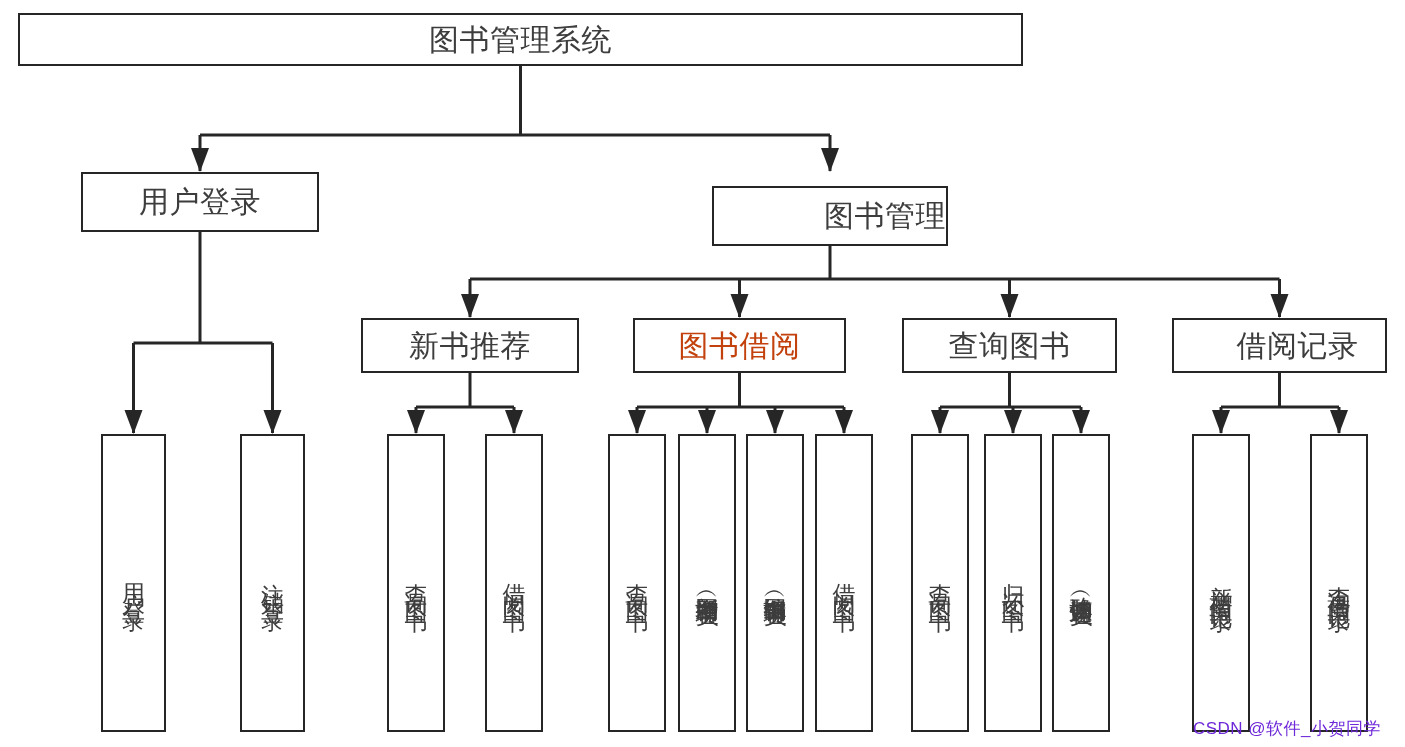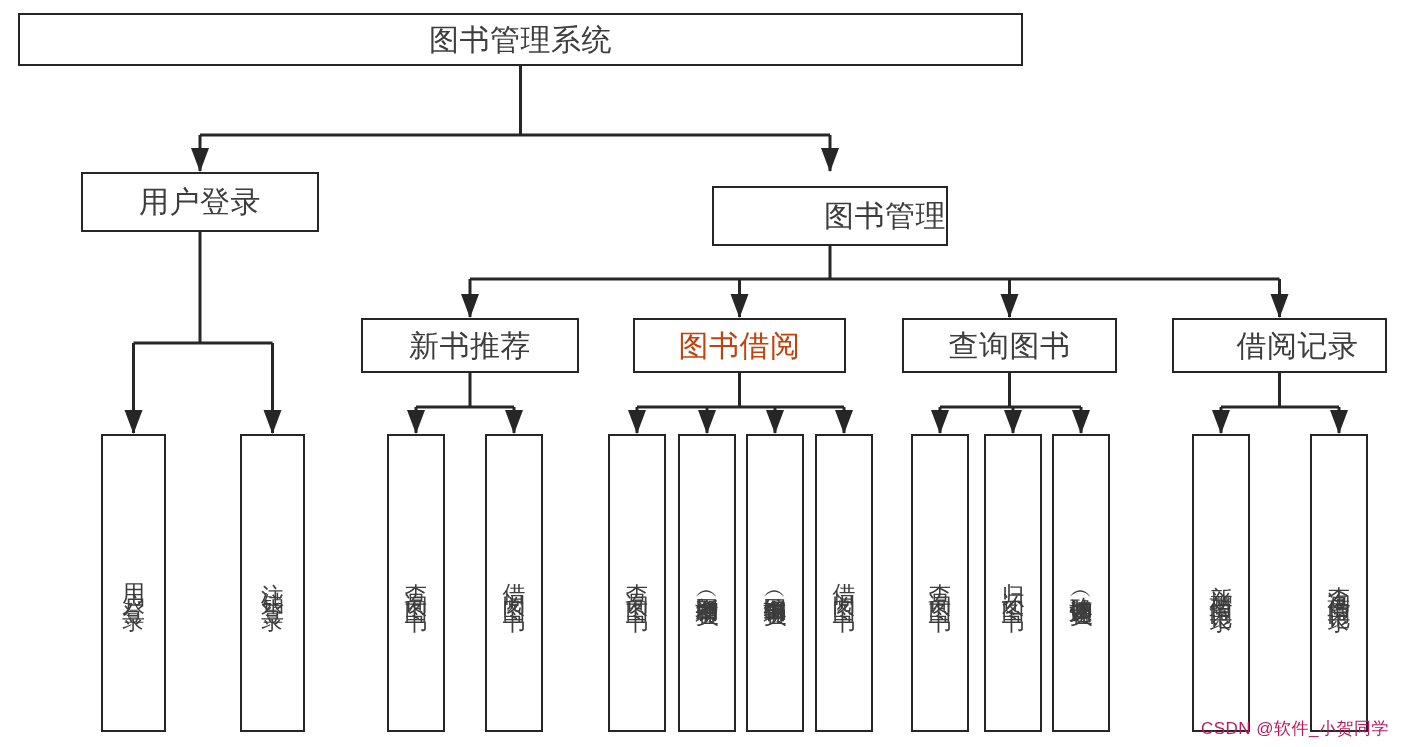--- a/index.html
+++ b/index.html
@@ -54,24 +54,24 @@
     line-height: 1;
   }
   .node-label.vertical.tight {
     letter-spacing: 1px;
   }
   .node-label.vertical.loose {
     letter-spacing: 9px;
   }
   #watermark {
     position: absolute;
-    right: 16px;
+    right: 24px;
     bottom: 7px;
     font-size: 17px;
-    color: #be185d;
+    color: #6d28d9;
     font-family: "Liberation Sans", "DejaVu Sans", sans-serif;
     letter-spacing: 0.5px;
     pointer-events: none;
     user-select: none;
     white-space: nowrap;
   }
 </style>
 </head>
 <body>
 

